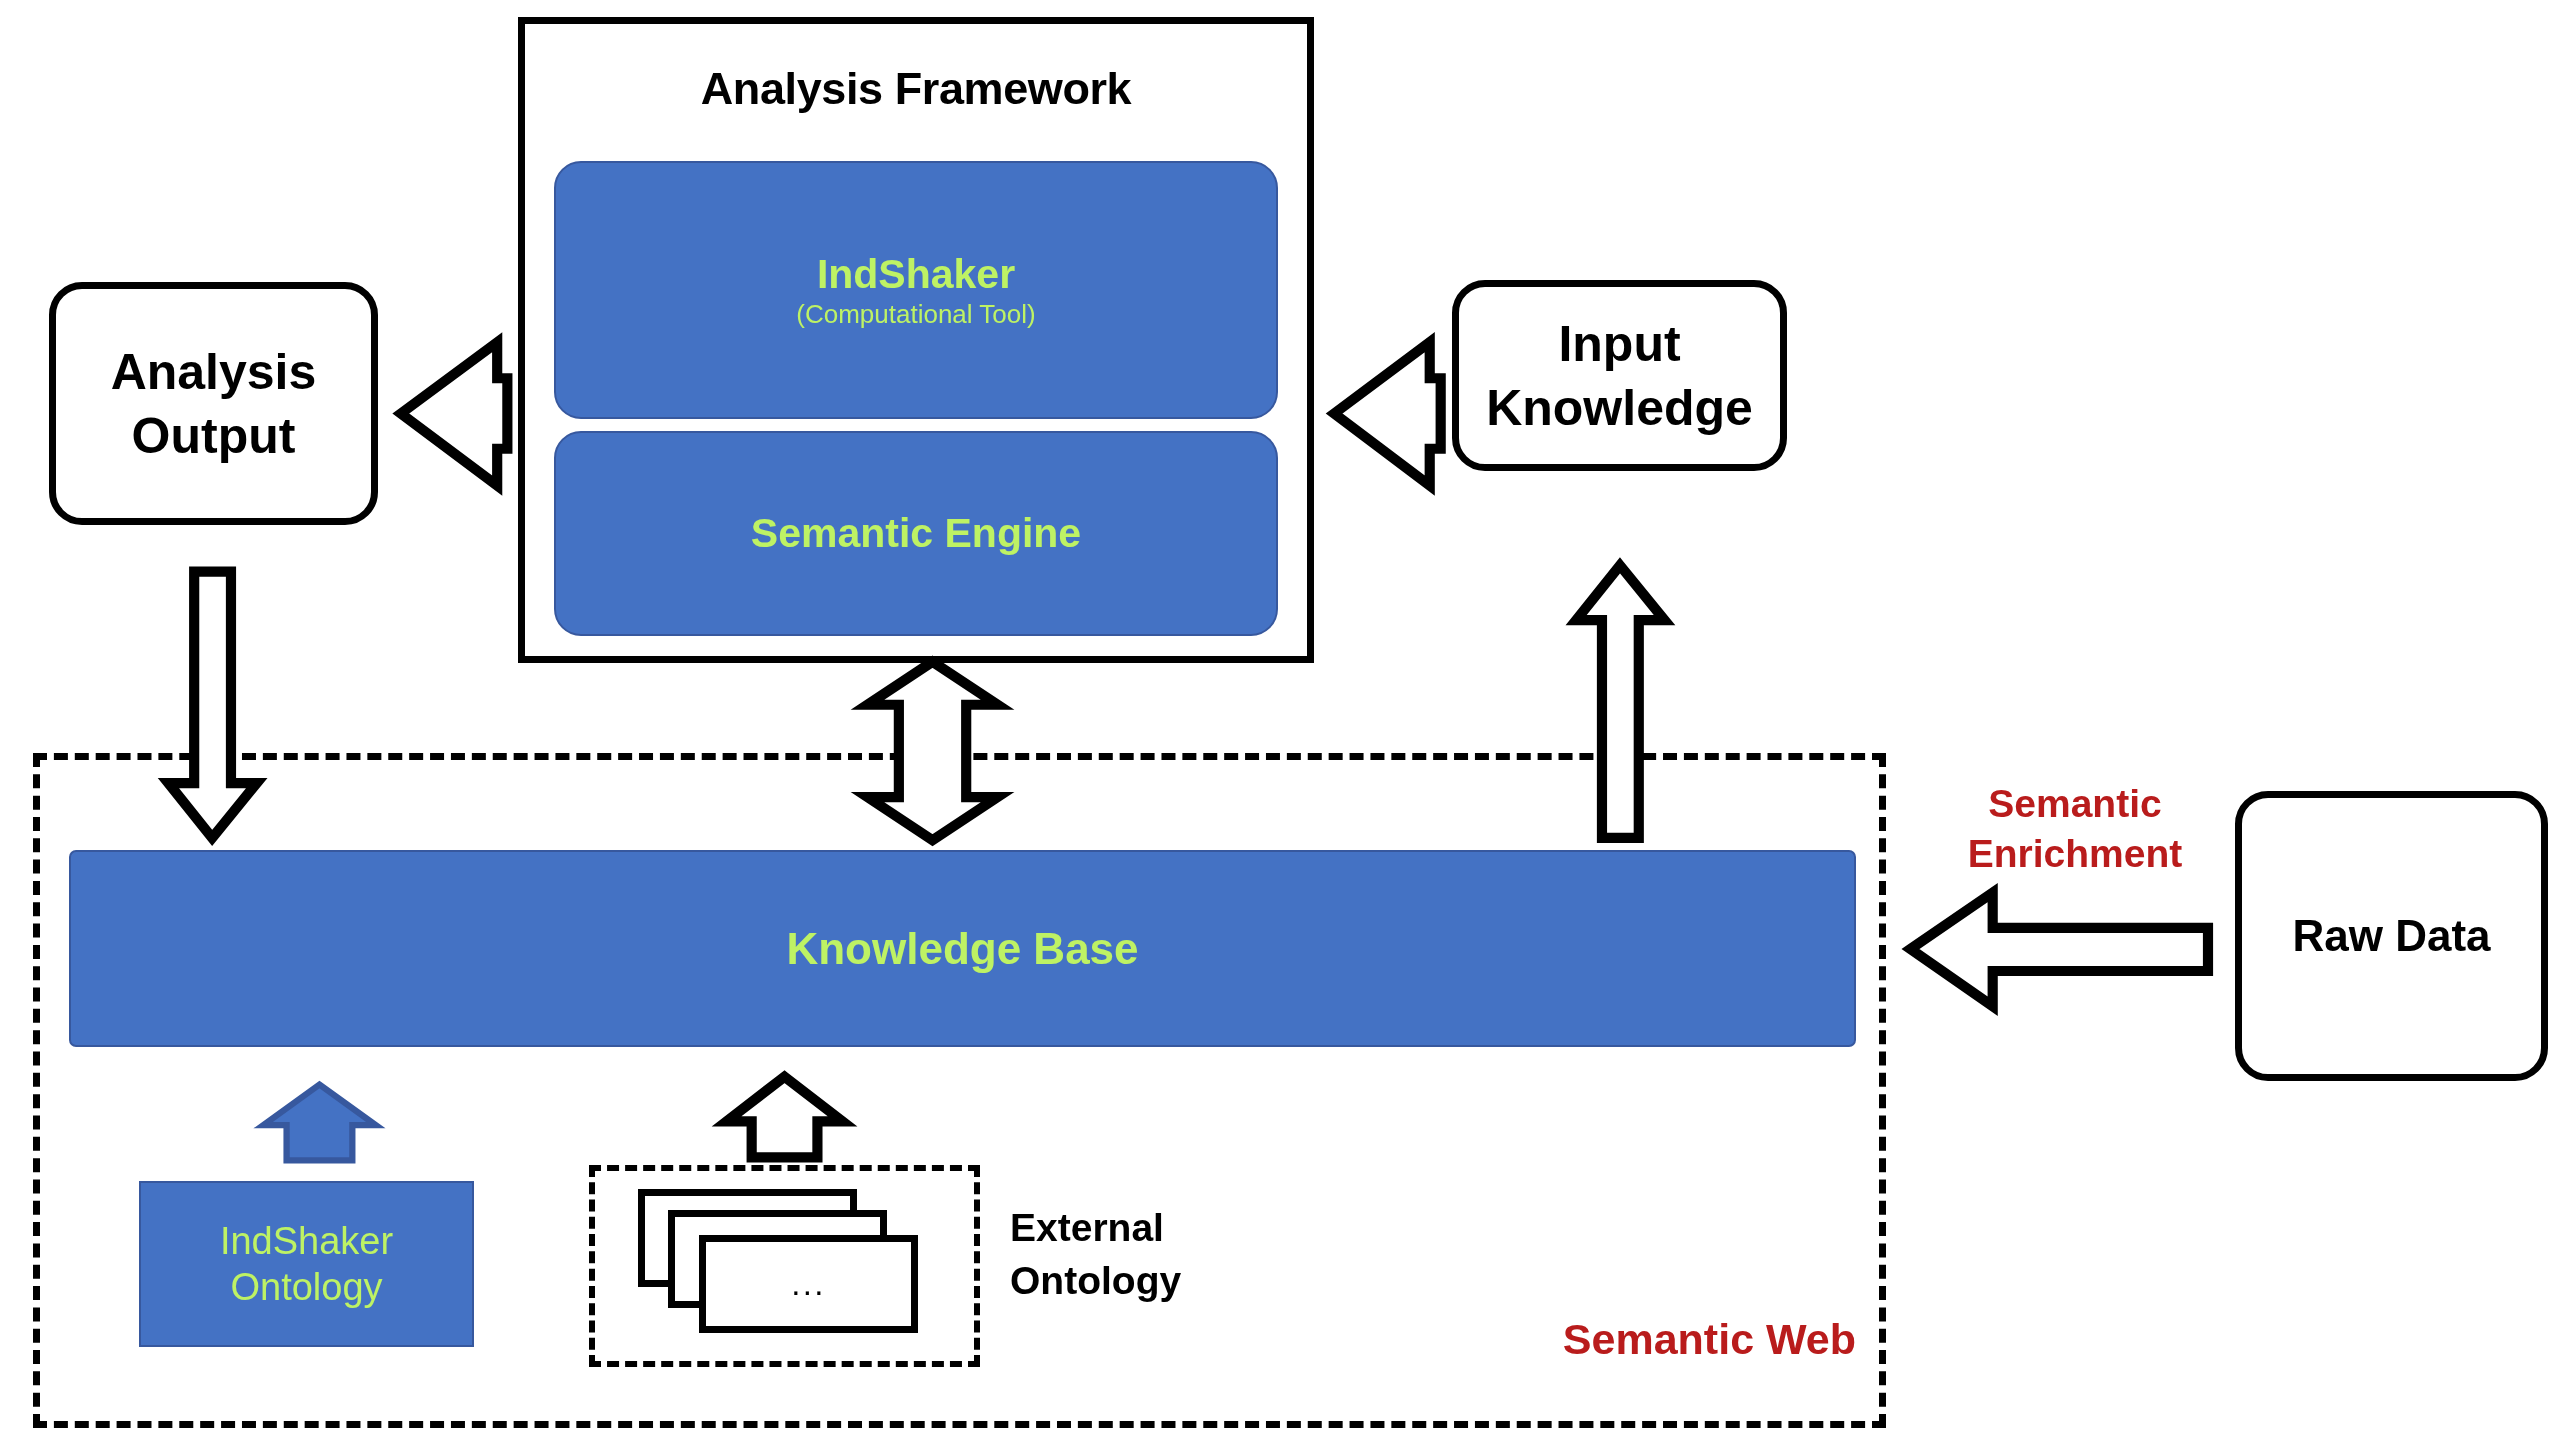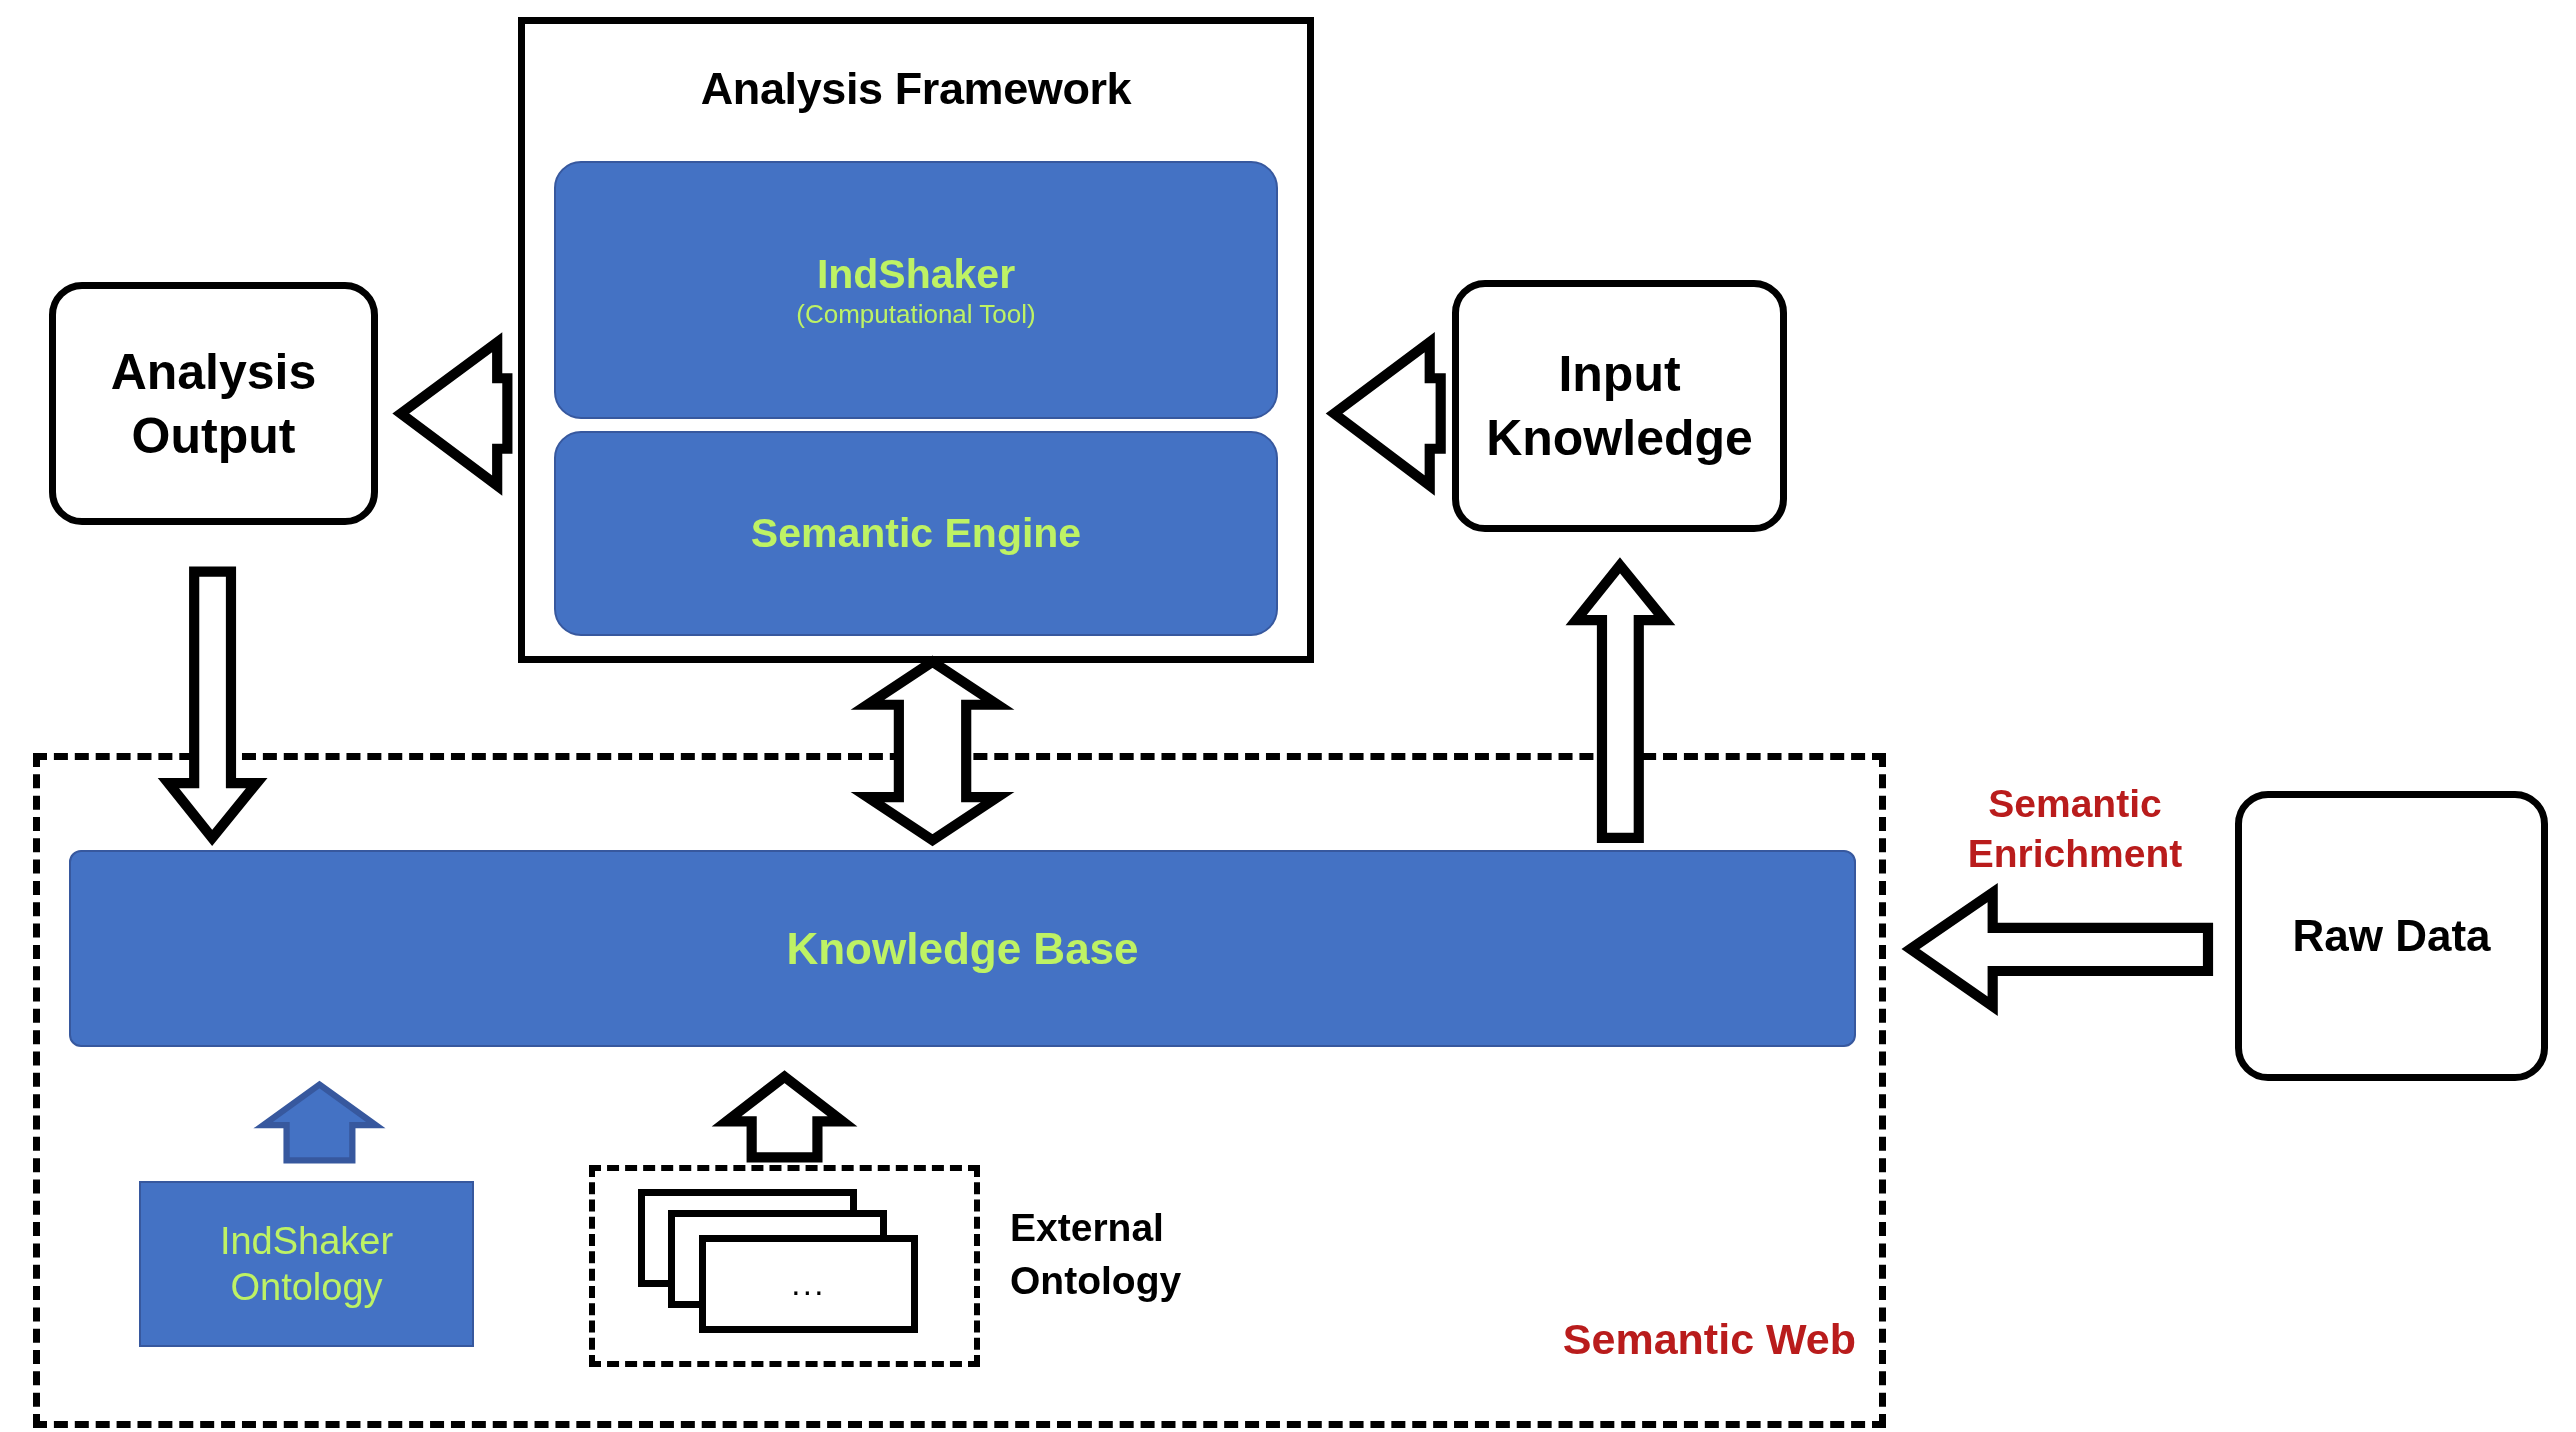--- a/index.html
+++ b/index.html
@@ -64,21 +64,21 @@
     font-weight: normal;
     font-size: 26px;
   }
   .semantic-engine {
     left: 554px; top: 431px; width: 724px; height: 205px;
     border-radius: 27px;
     font-size: 41px; font-weight: bold;
   }
   .knowledge-base {
     left: 69px; top: 850px; width: 1787px; height: 197px;
-    border-radius: 12px;
+    border-radius: 7px;
     font-size: 44px; font-weight: bold;
   }
   .indshaker-ontology {
     left: 139px; top: 1181px; width: 335px; height: 166px;
     border-radius: 0;
     font-size: 38px; font-weight: normal;
     flex-direction: column;
   }
 
   
@@ -87,21 +87,21 @@
     border: 7px solid #000000;
     border-radius: 33px;
     display: flex;
     align-items: center;
     justify-content: center;
     text-align: center;
     font-size: 50px; font-weight: bold; color: #000000;
     line-height: 1.28;
   }
   .analysis-output { left: 49px; top: 282px; width: 329px; height: 243px; }
-  .input-knowledge { left: 1452px; top: 280px; width: 335px; height: 252px; }
+  .input-knowledge { left: 1452px; top: 280px; width: 335px; height: 191px; }
   .raw-data { left: 2235px; top: 791px; width: 313px; height: 290px; font-size: 44px; }
 
   .semantic-enrichment-label {
     left: 1934px; top: 779px; width: 282px;
     text-align: center;
     font-size: 39px; font-weight: bold; color: #b91c1c;
     line-height: 1.28;
   }
 
   

